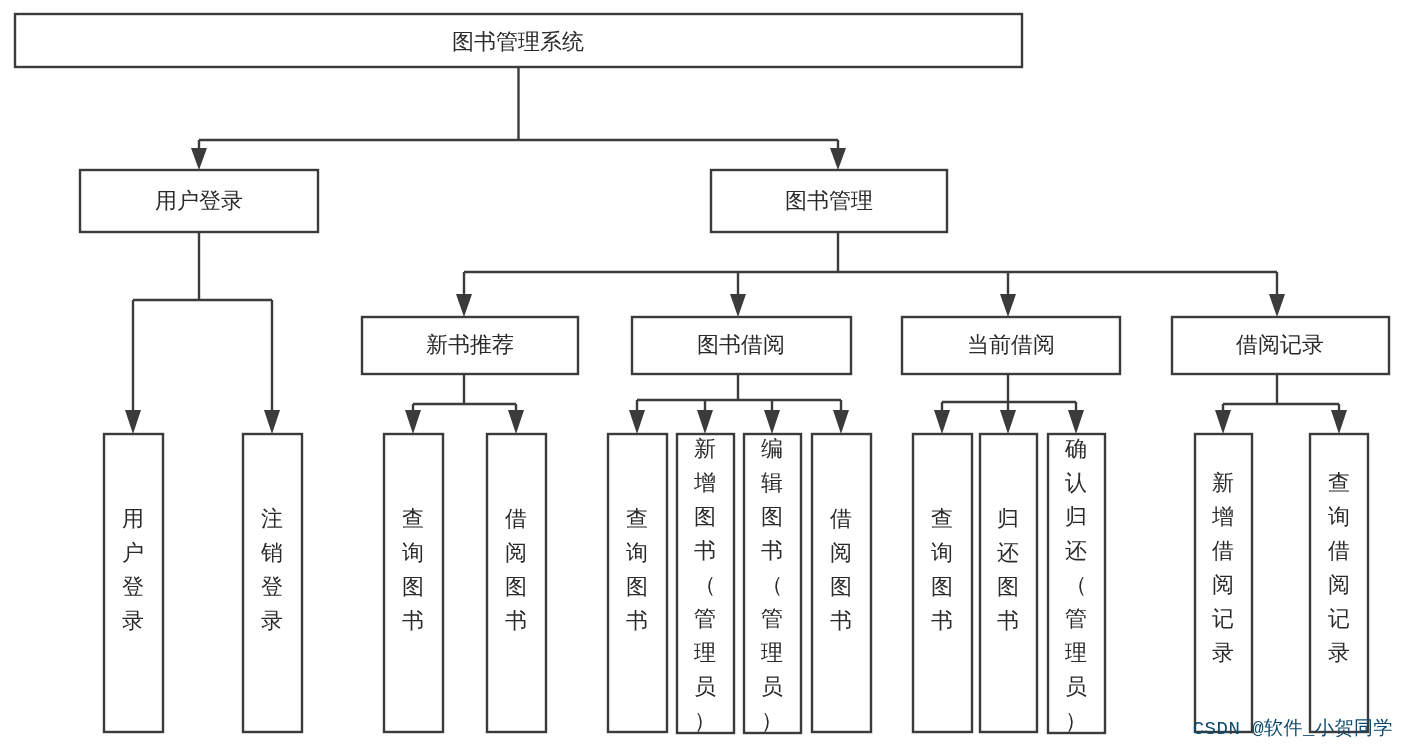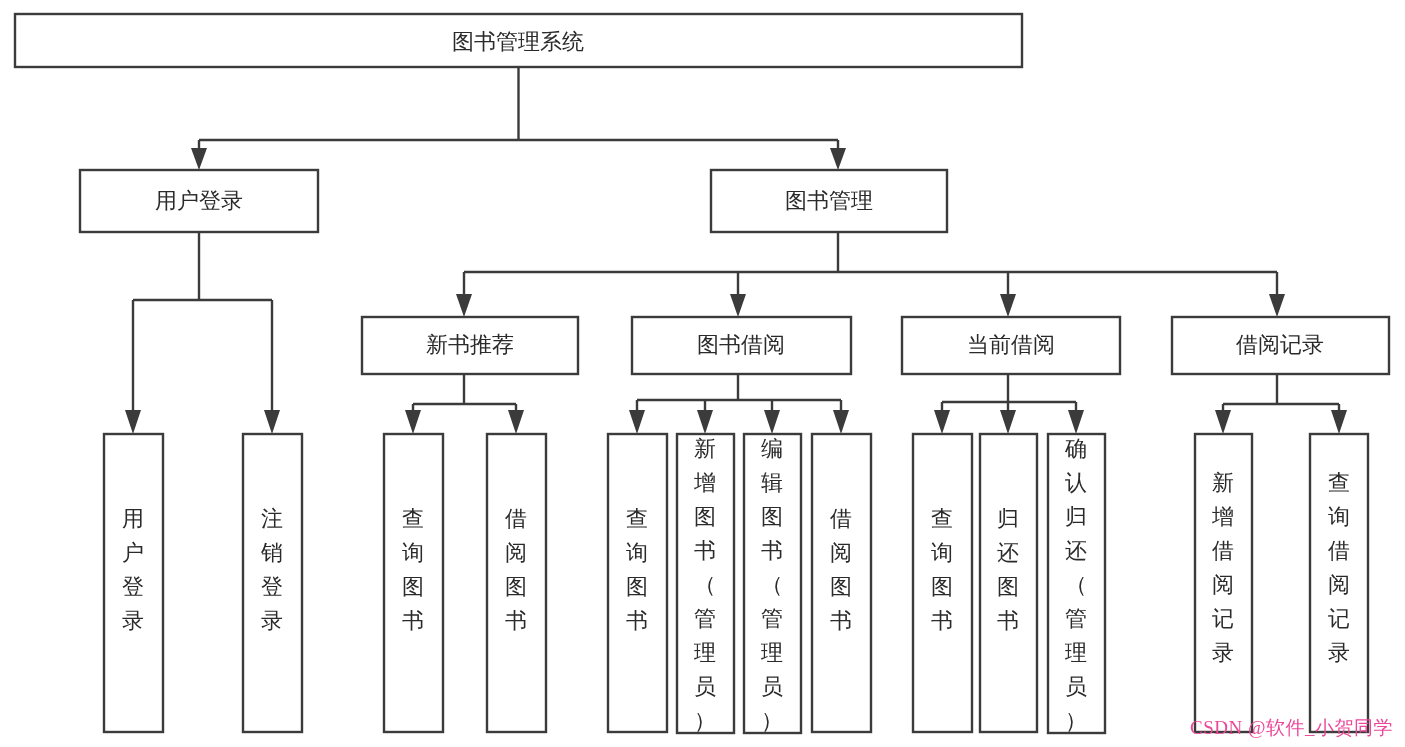--- a/index.html
+++ b/index.html
@@ -52,23 +52,23 @@
   .node-label-v {
     font-family: "Liberation Sans", "DejaVu Sans", sans-serif;
     font-size: 22px;
     fill: #2a2a2a;
     text-anchor: middle;
   }
   .watermark-text {
     position: absolute;
     right: 12px;
     bottom: 6px;
-    font-family: Liberation Serif, serif;
+    font-family: Liberation Mono, monospace;
     font-size: 19px;
-    color: #ec4899;
+    color: #0c4a6e;
     letter-spacing: 0.5px;
     white-space: nowrap;
     pointer-events: none;
     user-select: none;
   }
 </style>
 </head>
 <body>
 
 <div id="diagram-root">

